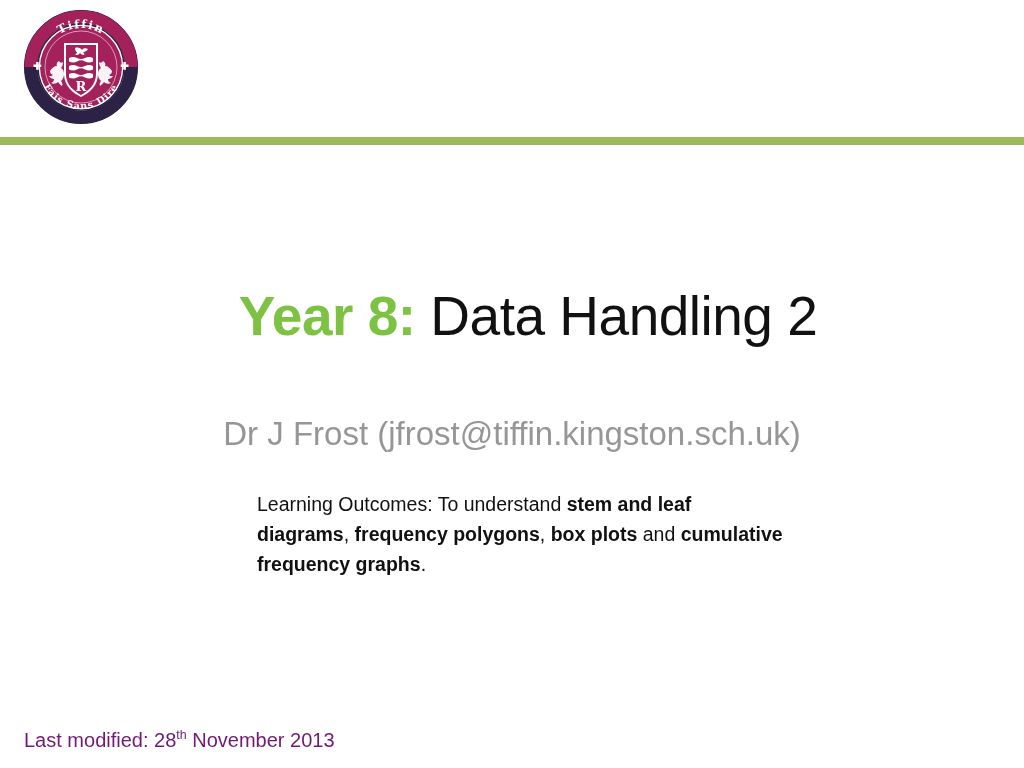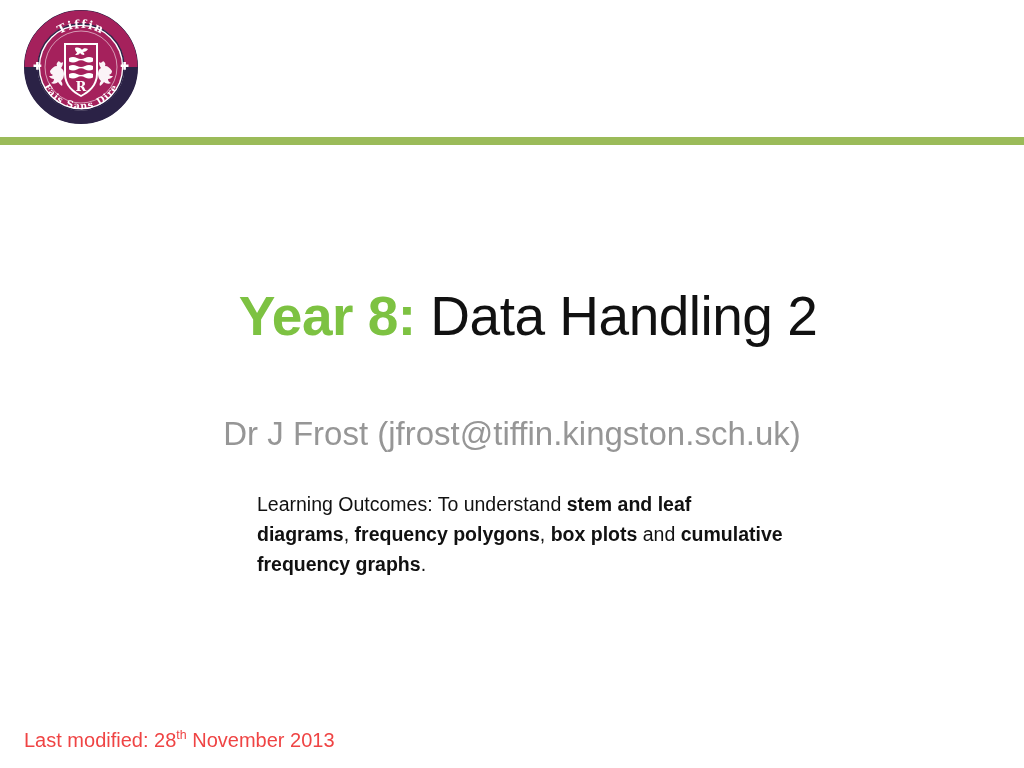--- a/index.html
+++ b/index.html
@@ -96,21 +96,21 @@
   .outcomes-block b {
     font-weight: bold;
   }
 
   
   .footer-block {
     position: absolute;
     left: 24px;
     top: 729px;
     font-size: 20px;
-    color: #ef4444;
+    color: #701a75;
   }
   .footer-block sup {
     font-size: 0.62em;
     vertical-align: super;
     line-height: 0;
   }
 </style>
 </head>
 <body>
 

